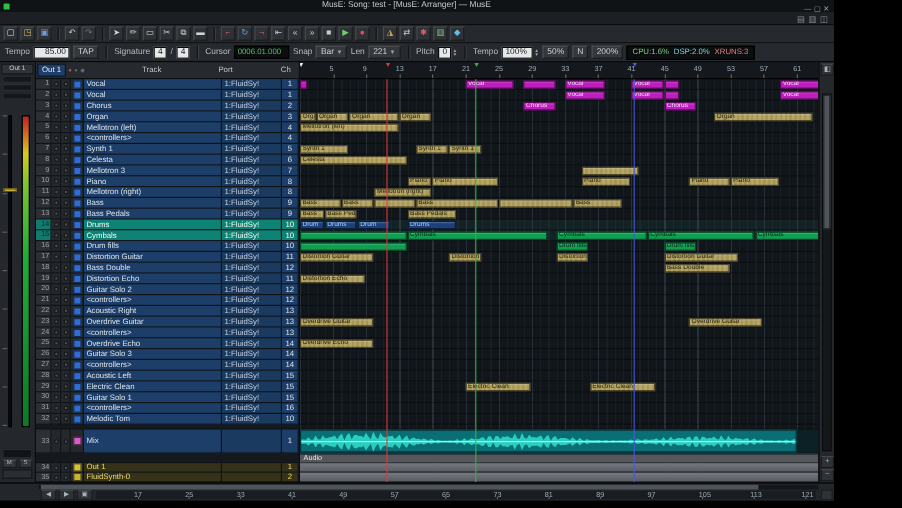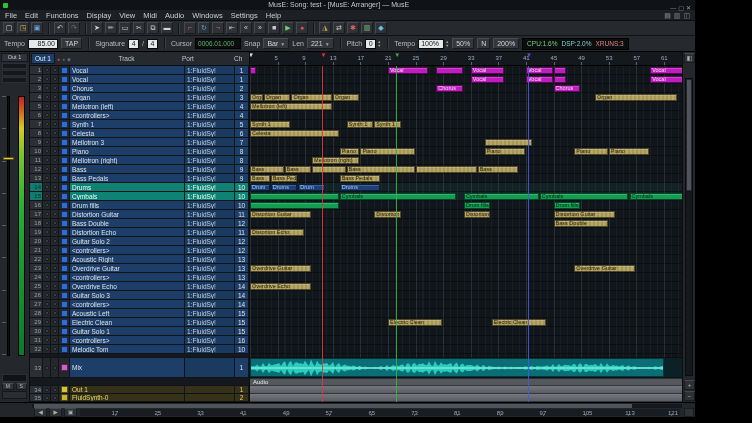--- a/index.html
+++ b/index.html
@@ -131,32 +131,20 @@
 <div class="screen">
  <div class="win">
 
   <div class="titlebar">
     <span class="appdot"></span>
     <span class="title">MusE: Song: test - [MusE: Arranger] — MusE</span>
     <span id="winbtns"><span class="winbtn">—</span><span class="winbtn">▢</span><span class="winbtn">✕</span></span>
   </div>
 
   <div class="menubar">
-    <span id="menuitems" style="display:flex;gap:8px;">
-          <span class="menu-item">File</span>
-          <span class="menu-item">Edit</span>
-          <span class="menu-item">Functions</span>
-          <span class="menu-item">Display</span>
-          <span class="menu-item">View</span>
-          <span class="menu-item">Midi</span>
-          <span class="menu-item">Audio</span>
-          <span class="menu-item">Windows</span>
-          <span class="menu-item">Settings</span>
-          <span class="menu-item">Help</span>
-        </span>
     <span class="sp"></span>
     <span id="menuicons"><span class="mic">▤</span><span class="mic">▥</span><span class="mic">◫</span></span>
   </div>
 
   <div class="toolbar1" id="toolbar1">
         <span class="tbtn" style="color: rgb(216, 220, 224);">▢</span>
         <span class="tbtn" style="color: rgb(216, 184, 96);">◳</span>
         <span class="tbtn" style="color: rgb(106, 160, 224);">▣</span>
         <span class="tsep"></span>
         <span class="tbtn" style="color: rgb(200, 204, 208);">↶</span>

